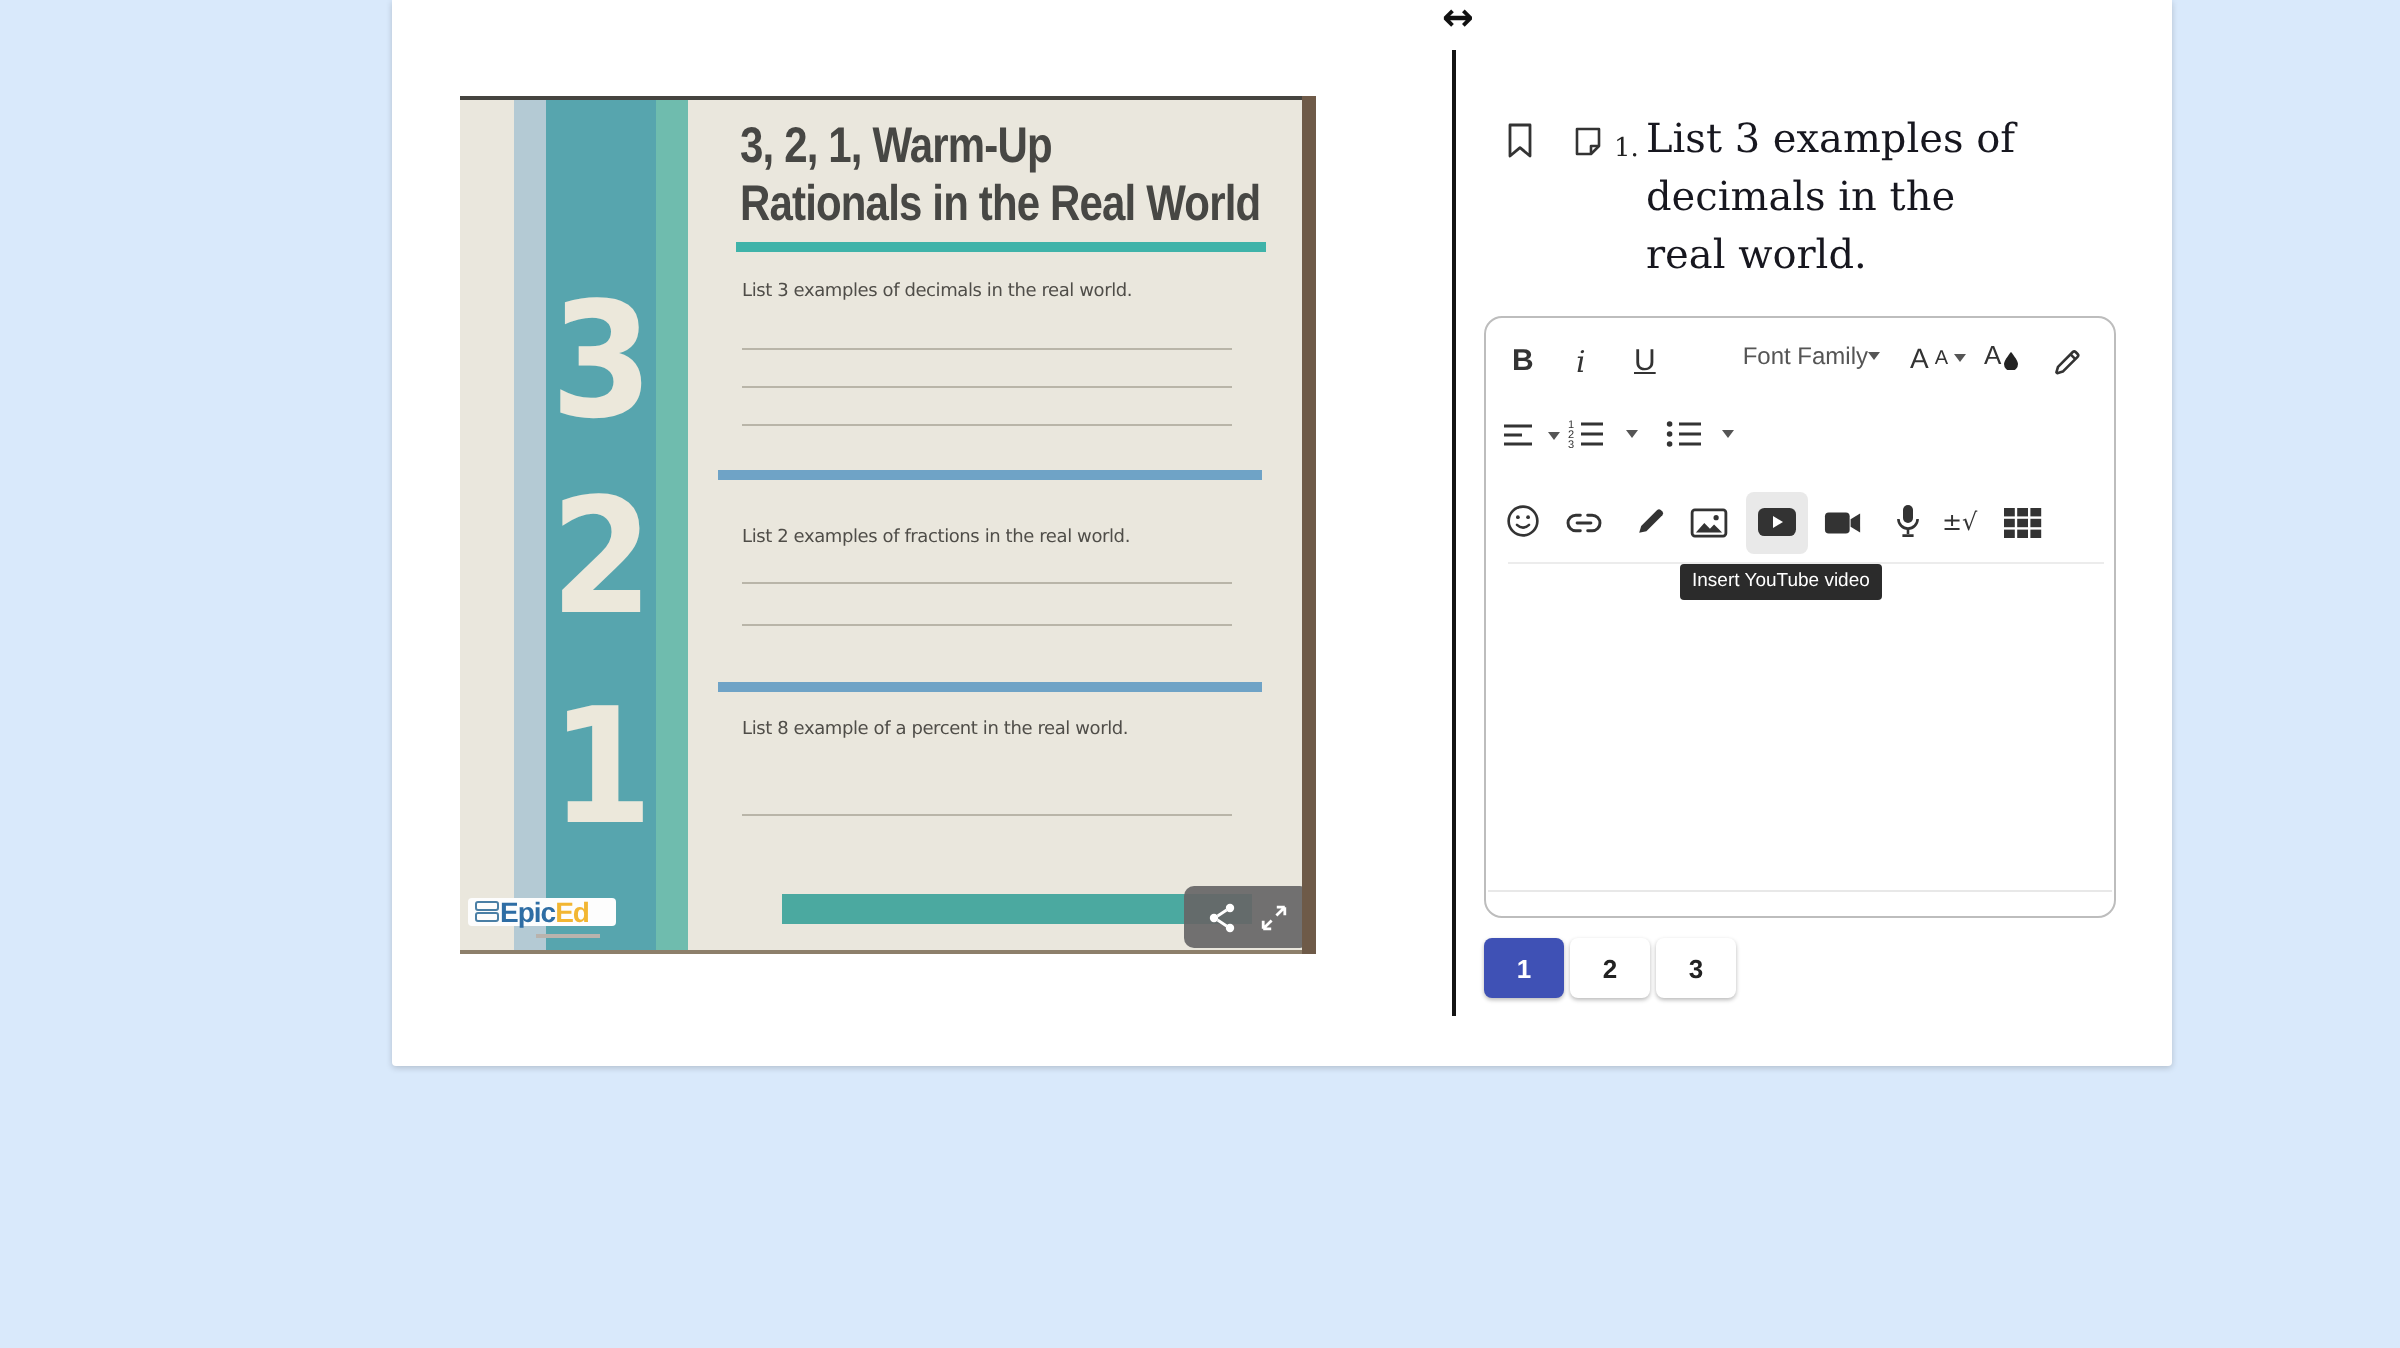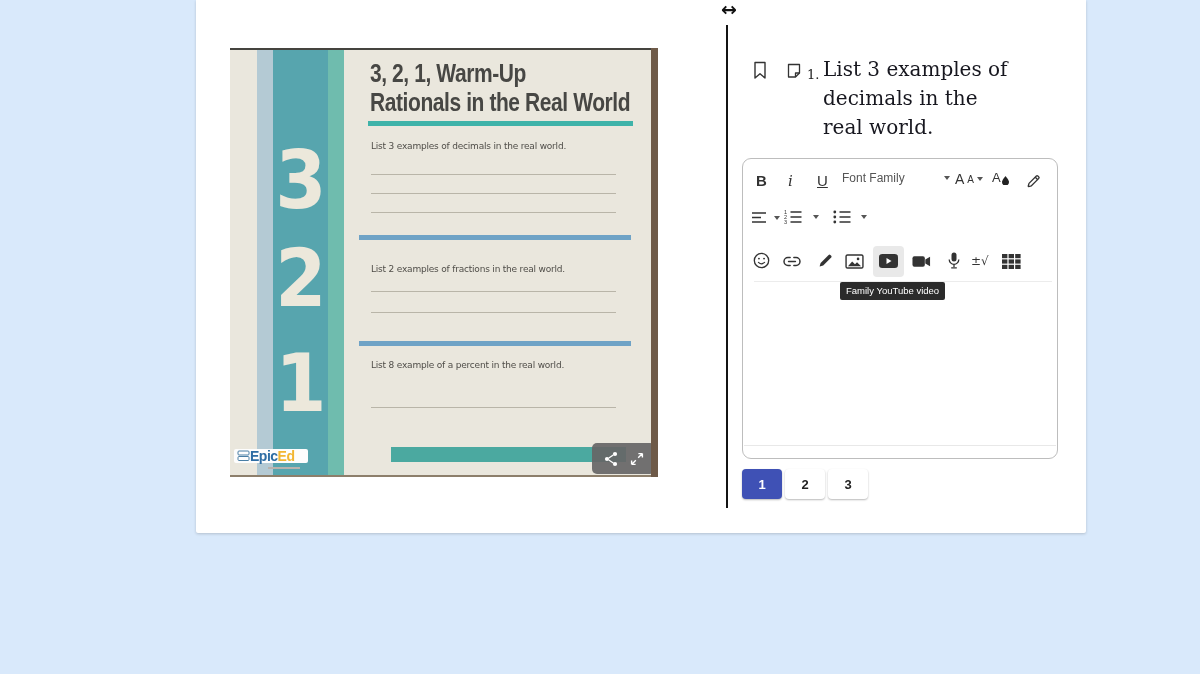--- a/index.html
+++ b/index.html
@@ -165,21 +165,21 @@
     </svg>
   </span>
   <span class="q-number">1.</span>
   <div class="q-text">List 3 examples of decimals in the real world.</div>
 
   <div class="editor">
 
     <span class="tb-item tb-b" style="left:13px; top:13px">B</span>
     <span class="tb-item tb-i" style="left:45px; top:13px">i</span>
     <span class="tb-item tb-u" style="left:74px; top:13px">U</span>
-    <span class="tb-item" style="left:99px; top:12px; width:108px; justify-content:space-between">
+    <span class="tb-item" style="left:89px; top:12px; width:108px; justify-content:flex-end">
       <span class="ff-label">Font Family</span>
       <span class="caret"></span>
     </span>
     <span class="tb-item" style="left:212px; top:12px; gap:3px">
       <span class="aa-big">A</span>
         <span class="aa-small">A</span>
       <span class="caret"></span>
     </span>
     <span class="tb-item" style="left:249px; top:11px">
       <span style="font-size:13px">A</span>
@@ -273,21 +273,21 @@
         <rect x="0" y="5.4" width="5.4" height="4.2" fill="#333"></rect>
           <rect x="6.6" y="5.4" width="5.4" height="4.2" fill="#333"></rect>
           <rect x="13.2" y="5.4" width="5.4" height="4.2" fill="#333"></rect>
         <rect x="0" y="10.8" width="5.4" height="4.2" fill="#333"></rect>
           <rect x="6.6" y="10.8" width="5.4" height="4.2" fill="#333"></rect>
           <rect x="13.2" y="10.8" width="5.4" height="4.2" fill="#333"></rect>
       </svg>
     </span>
 
     <div class="tb-row3-divider"></div>
-    <div class="tooltip">Family YouTube video</div>
+    <div class="tooltip">Insert YouTube video</div>
 
     <div class="statusline"></div>
   </div>
 
   <div class="pagination">
     <button class="page-btn active">1</button>
     <button class="page-btn">2</button>
     <button class="page-btn">3</button>
   </div>
 

